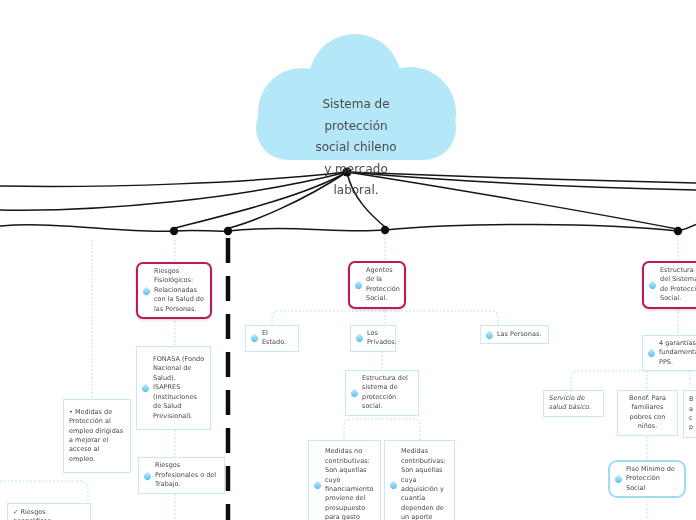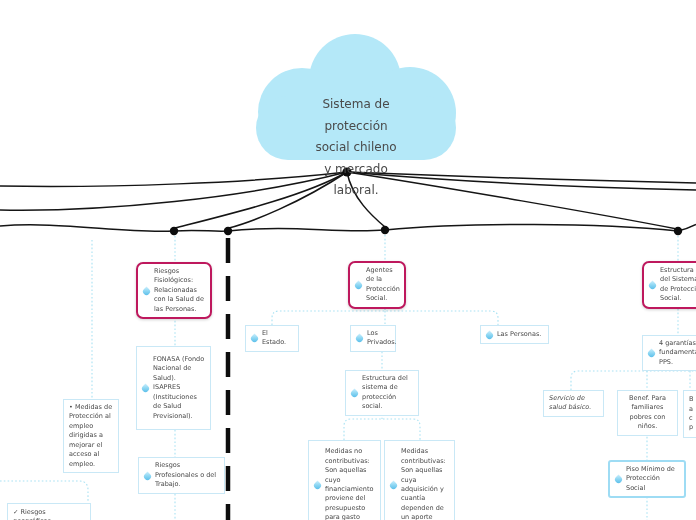--- a/index.html
+++ b/index.html
@@ -12,21 +12,21 @@
     position:absolute;left:311px;top:94px;width:90px;text-align:center;
     font-size:12px;line-height:1.8;color:#4a4a4a;
   }
   .node{
     position:absolute;display:flex;align-items:center;gap:4px;
     background:#fff;border:1px solid #c9e8f6;border-radius:0;
     padding:3px 5px;box-sizing:border-box;
     font-size:6.5px;line-height:1.45;color:#4a4a4a;
   }
   .node.head{border:2px solid #be185d;border-radius:7px;box-shadow:0 1px 3px rgba(0,0,0,.18);}
-  .node.hl{border:2.5px solid #9edcf4;border-radius:3px;}
+  .node.hl{border:2.5px solid #9edcf4;border-radius:9px;}
   .node .txt{display:block;}
   .pre{white-space:pre-line;}
   .drop{
     flex:0 0 auto;width:7px;height:7px;margin-top:1px;
     background:linear-gradient(135deg,#cdeffd 0%,#8ed7f3 45%,#4fb9e8 100%);
     border-radius:0 50% 50% 50%;transform:rotate(45deg);
   }
 </style>
 </head>
 <body>
@@ -99,21 +99,21 @@
 <div class="node" style="left:136px;top:346px;width:75px;min-height:84px;">
   <span class="drop"></span>
   <span class="txt">FONASA (Fondo Nacional de Salud). ISAPRES (Instituciones de Salud Previsional).</span>
 </div>
 
 <div class="node" style="left:138px;top:457px;width:87px;min-height:37px;">
   <span class="drop"></span>
   <span class="txt">Riesgos Profesionales o del Trabajo.</span>
 </div>
 
-<div class="node" style="left:63px;top:399px;width:56px;min-height:74px;">
+<div class="node" style="left:63px;top:399px;width:68px;min-height:74px;">
   <span class="txt">• Medidas de Protección al empleo dirigidas a mejorar el acceso al empleo.</span>
 </div>
 
 <div class="node" style="left:7px;top:503px;width:84px;min-height:28px;">
   <span class="txt">✓ Riesgos geográficos</span>
 </div>
 
 <div class="node head" style="left:348px;top:261px;width:58px;min-height:40px;">
   <span class="drop"></span>
   <span class="txt">Agentes de la Protección Social.</span>

